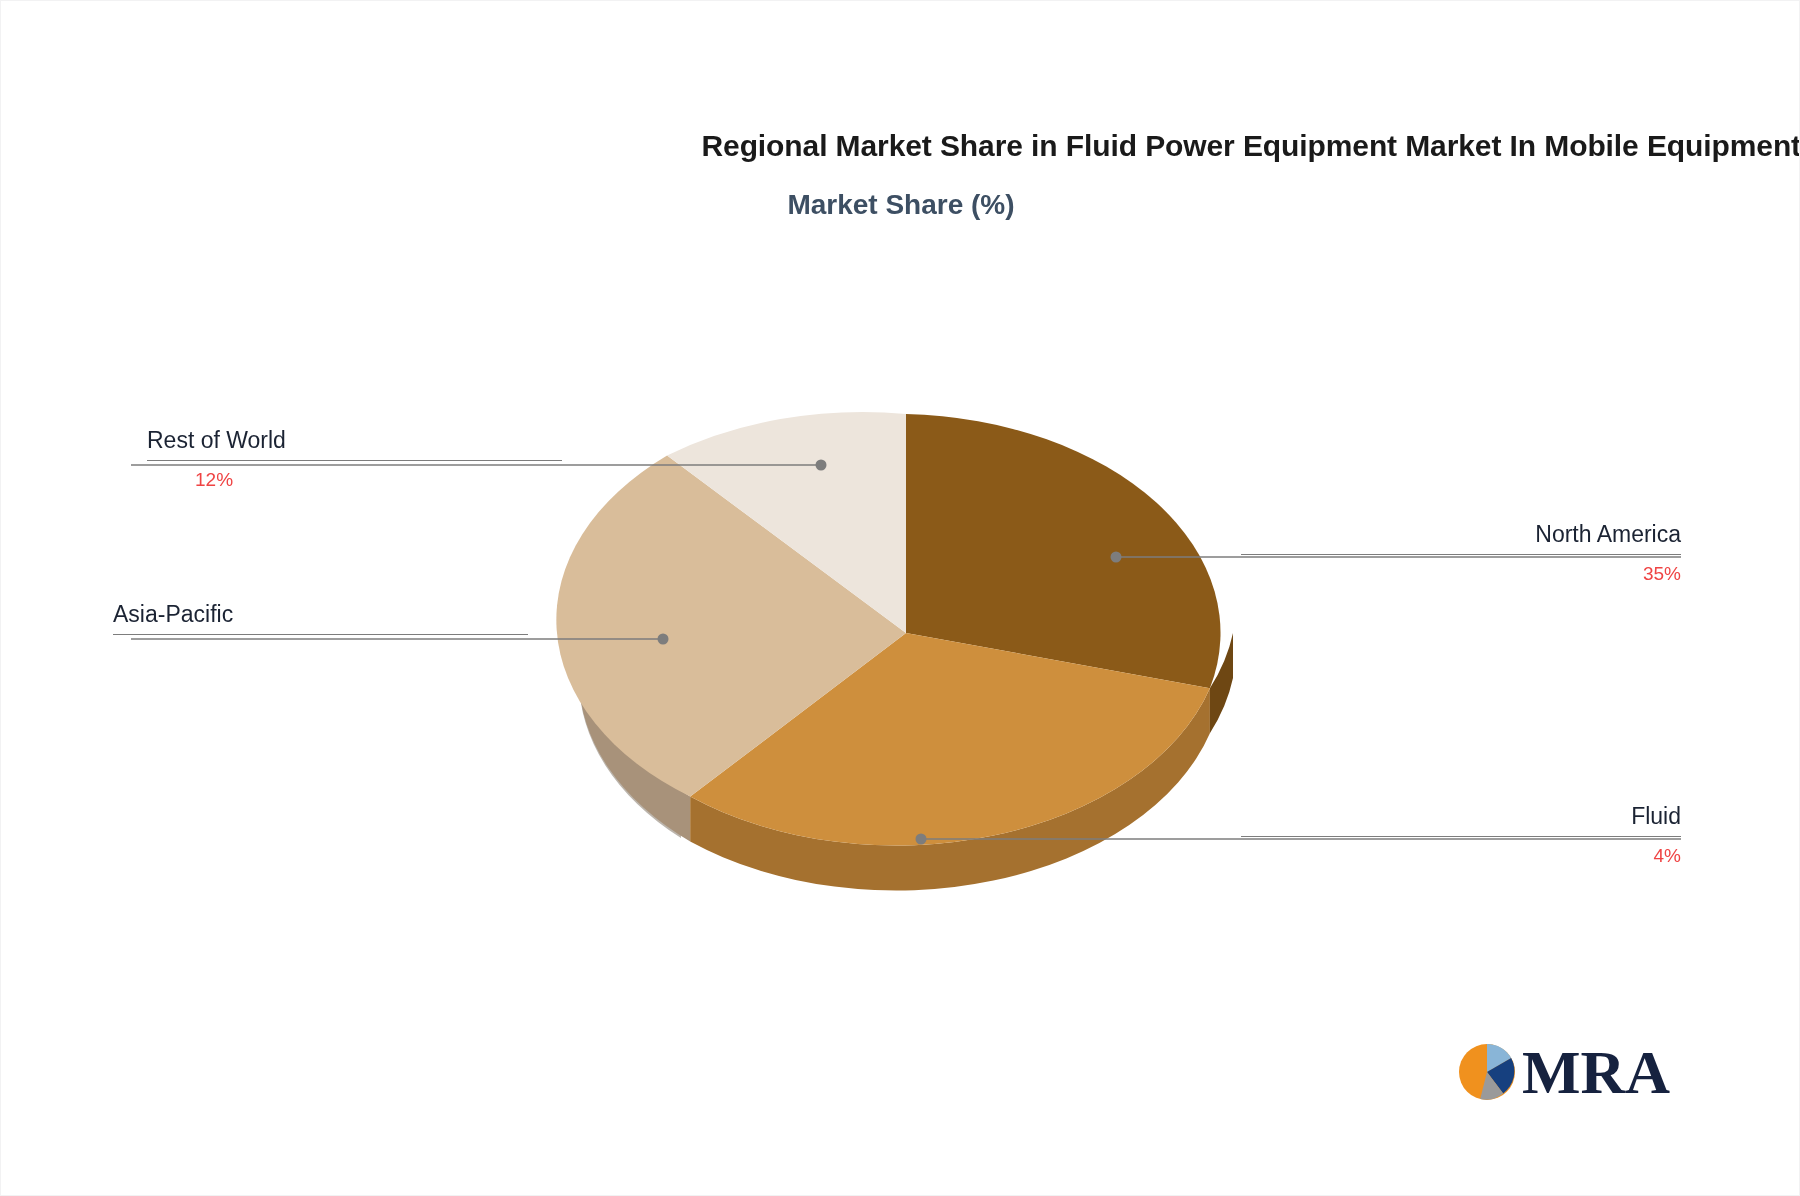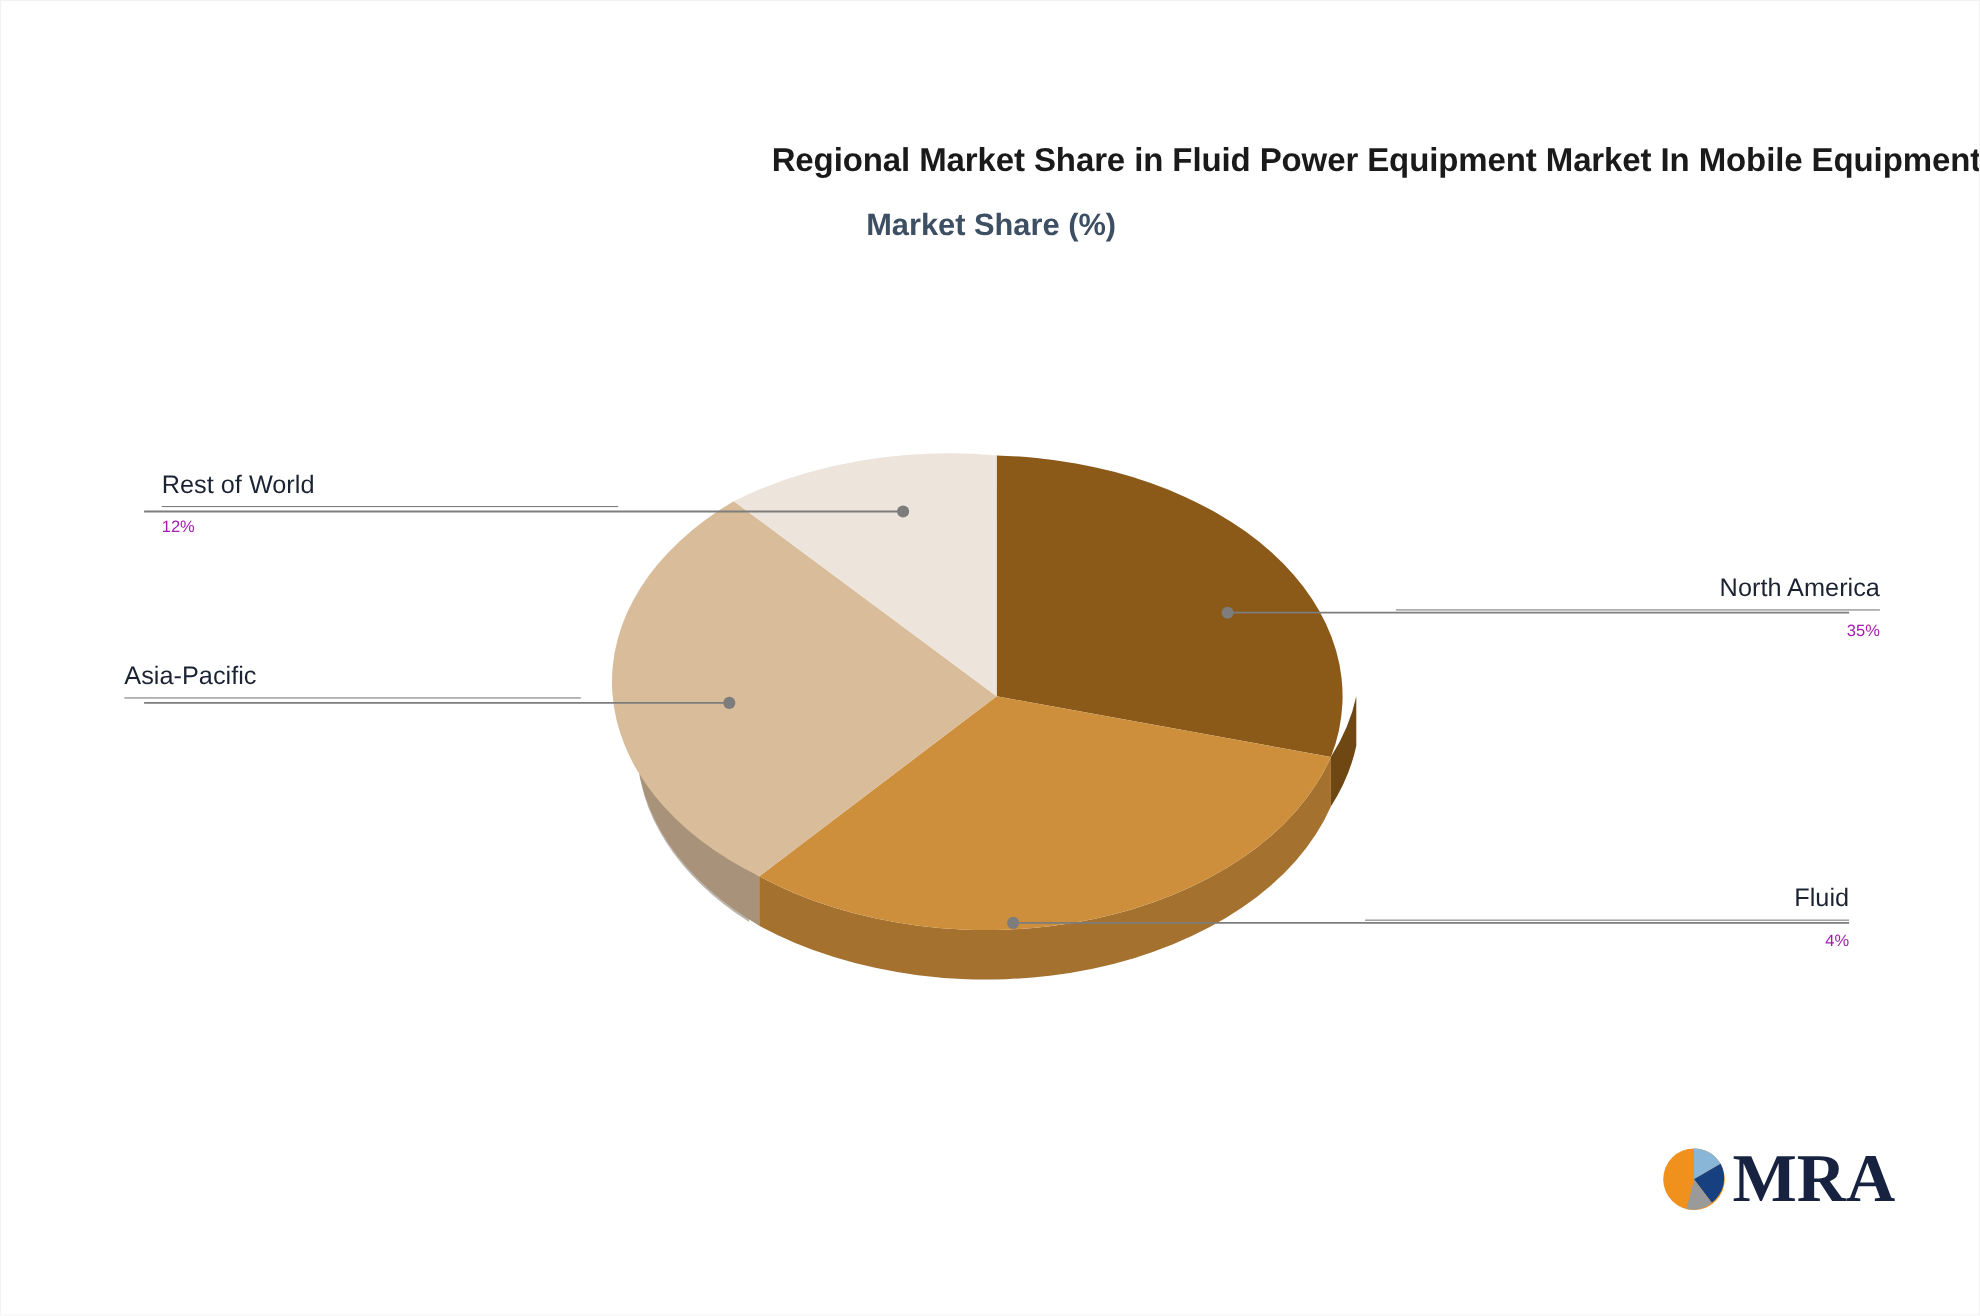--- a/index.html
+++ b/index.html
@@ -63,36 +63,37 @@
     color: #1b2333;
     line-height: 30px;
     white-space: nowrap;
   }
   .callout .cl-rule {
     height: 1px;
     background: #7d7d7d;
     margin: 5px 0 4px 0;
   }
   .callout .cl-value {
-    font-size: 15px;
-    color: #a21caf;
+    font-size: 19px;
+    color: #ef4444;
     line-height: 30px;
+    margin-left: 48px;
   }
   .callout.left { text-align: left; }
   .callout.right { text-align: right; }
 
   .cl-rest-of-world { left: 146px; top: 424px; width: 415px; }
   .cl-asia-pacific  { left: 112px; top: 598px; width: 415px; }
-  .cl-north-america { left: 1268px; top: 518px; width: 440px; }
+  .cl-north-america { left: 1240px; top: 518px; width: 440px; }
   .cl-europe        { left: 1240px; top: 800px; width: 440px; }
 
   
   .mra-logo {
     position: absolute;
-    left: 1508px;
+    left: 1455px;
     top: 1040px;
     display: flex;
     align-items: center;
     gap: 4px;
   }
   .mra-wordmark {
     font-family: "Liberation Serif", serif;
     font-size: 62px;
     font-weight: bold;
     color: #16223f;

